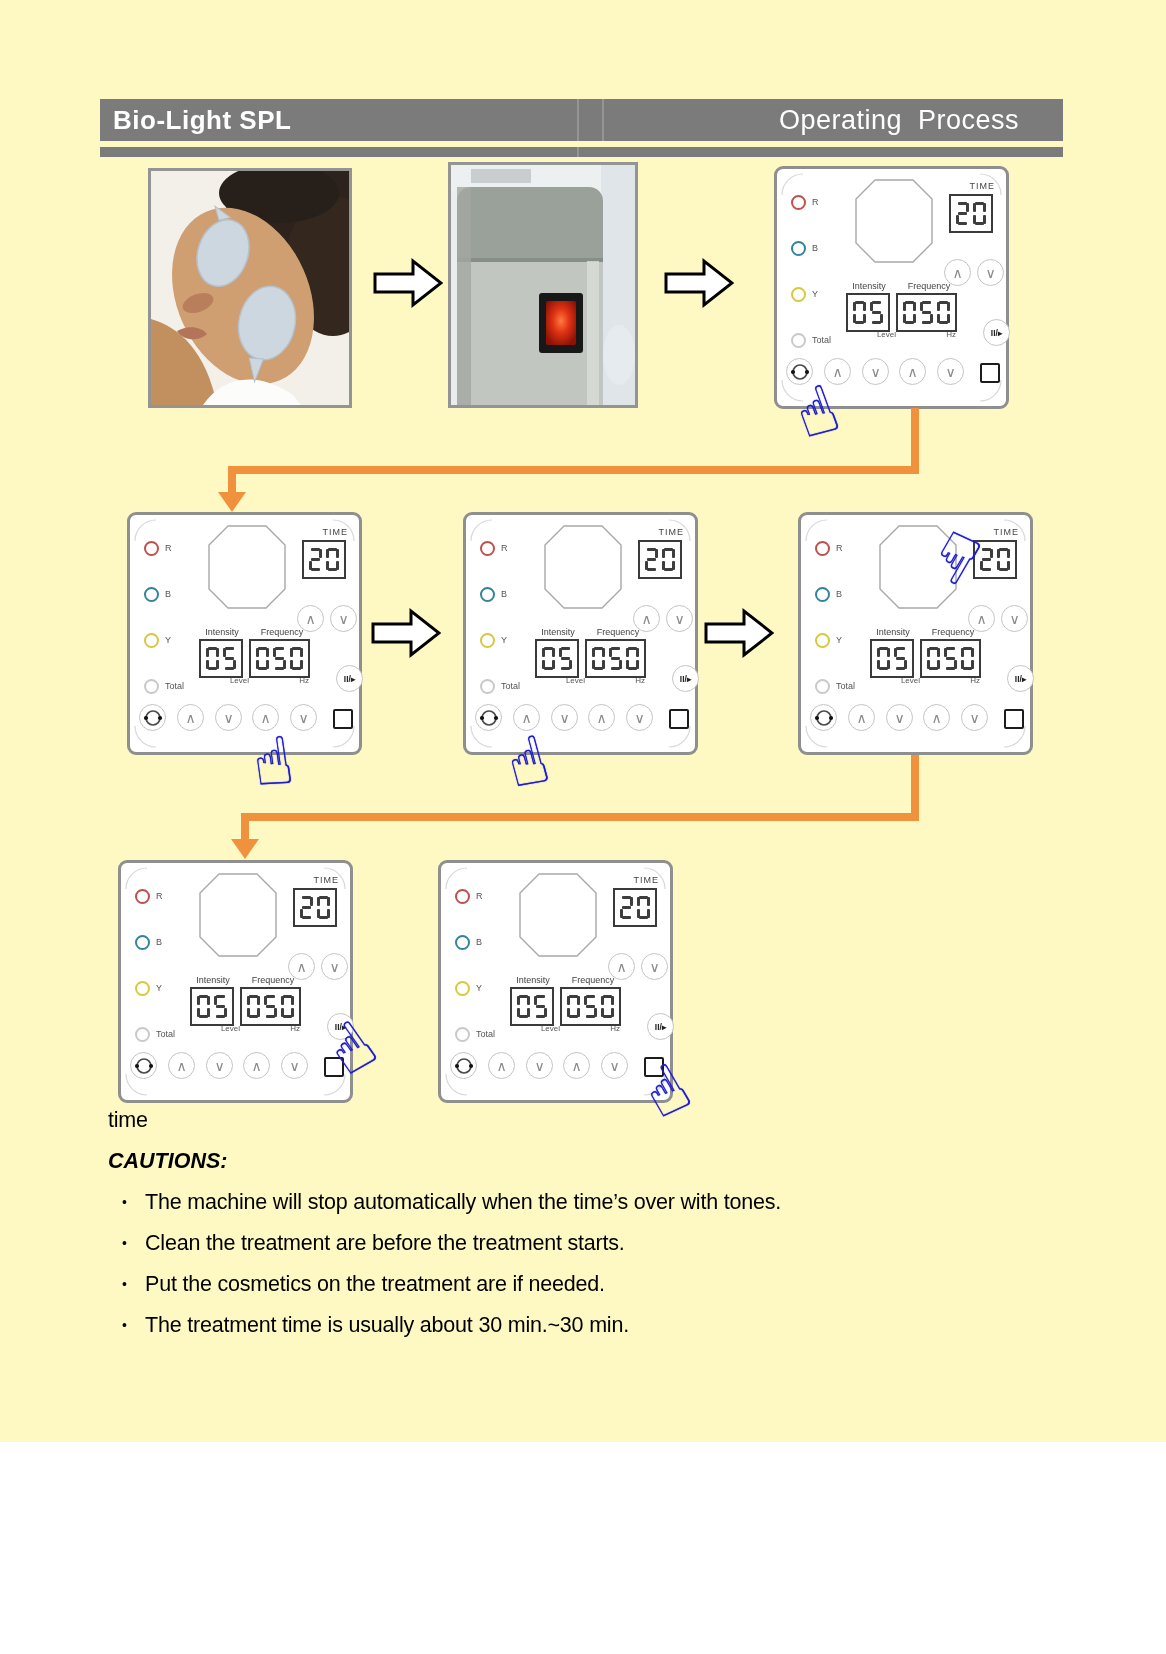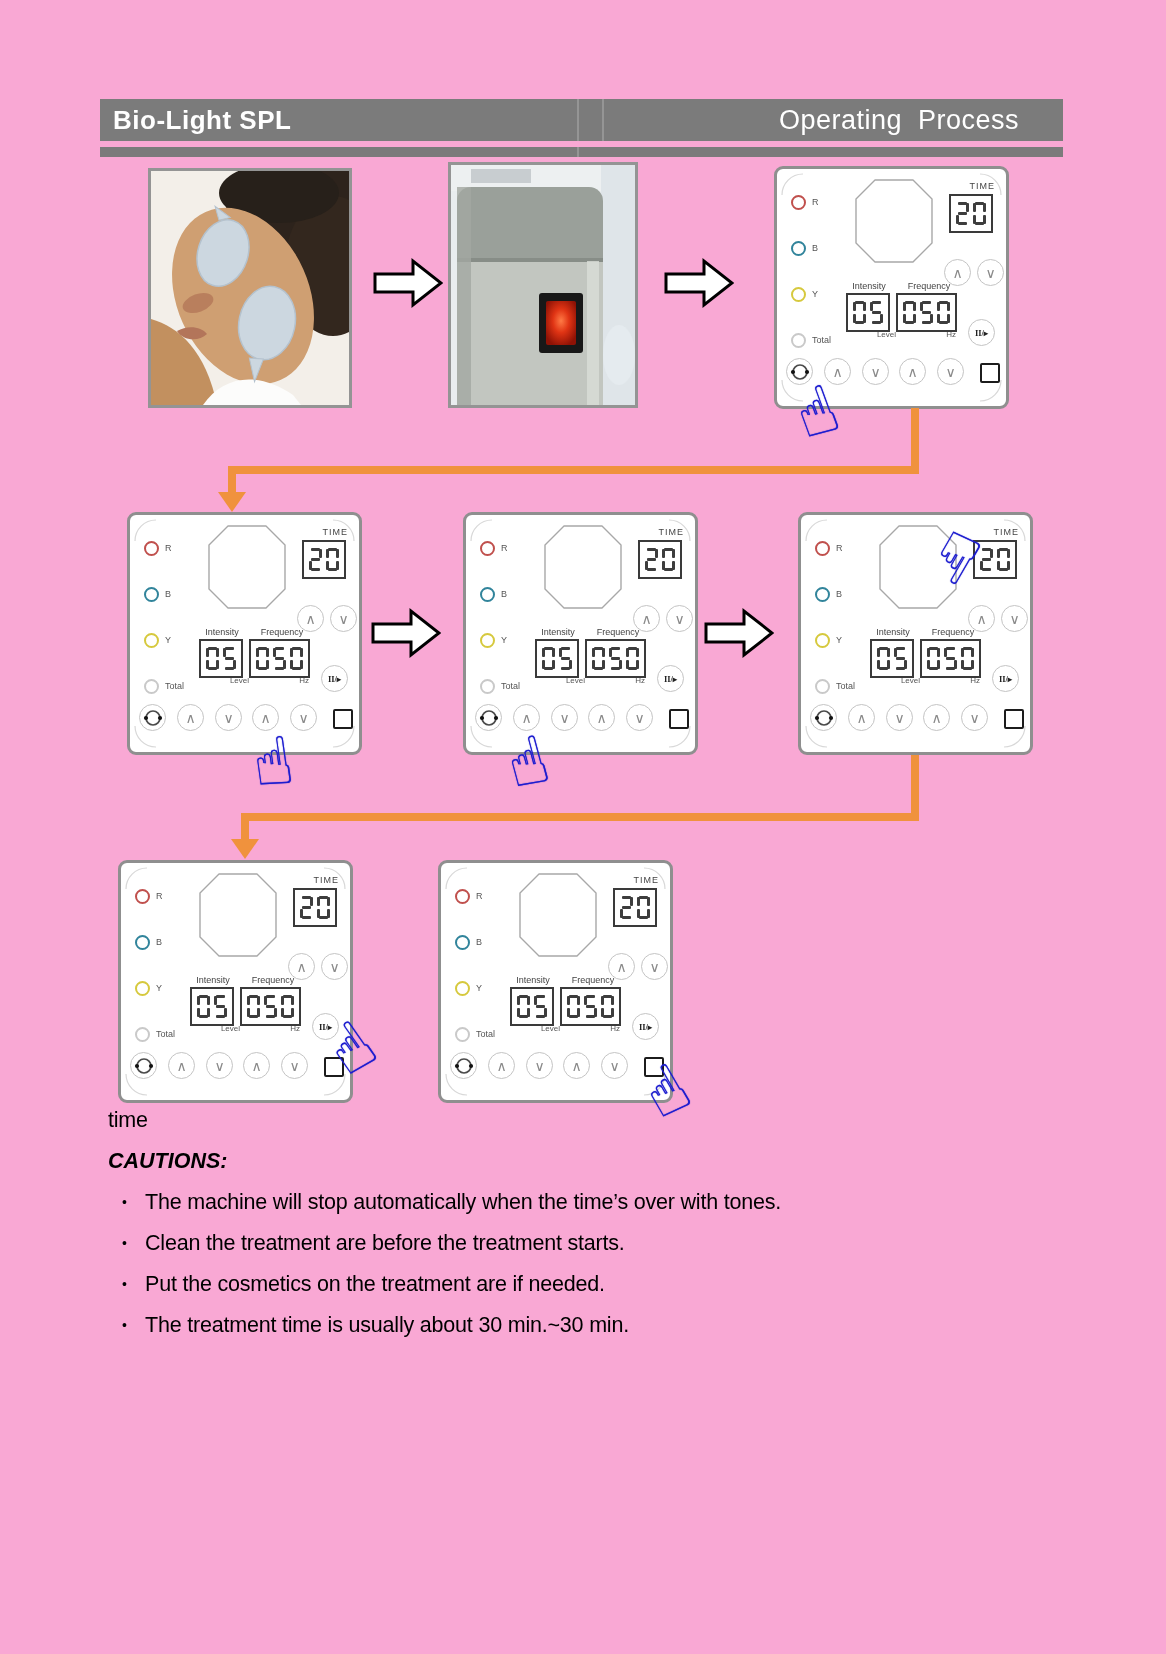--- a/index.html
+++ b/index.html
@@ -1,16 +1,16 @@
 <!DOCTYPE html>
 <html><head>
 <meta charset="utf-8">
 <style>
   html,body{margin:0;padding:0;background:#fff;}
-  #page{position:relative;width:1166px;height:1654px;background:#f9a8d4;overflow:hidden;
+  #page{position:relative;width:1166px;height:1442px;background:#fef9c3;overflow:hidden;
         font-family:"Liberation Sans",sans-serif;}
 
   
   .hdr-main{position:absolute;left:100px;top:99px;width:963px;height:42px;background:#7b7b7b;}
   .hdr-left{position:absolute;left:13px;top:0;height:42px;line-height:42px;
             color:#fff;font-weight:bold;font-size:26px;letter-spacing:.5px;}
   .hdr-right{position:absolute;right:44px;top:0;height:42px;line-height:42px;
              color:#fff;font-weight:normal;font-size:27px;white-space:pre;letter-spacing:.5px;}
   .hdr-div{position:absolute;top:0;width:2px;height:42px;background:#959595;}
   .hdr-div.d1{left:477px;} .hdr-div.d2{left:502px;}
@@ -56,21 +56,21 @@
   .fld-label{position:absolute;font-size:9px;color:#444;text-align:center;}
   .lbl-int{left:56px;top:112px;width:72px;}
   .lbl-freq{left:116px;top:112px;width:72px;}
   .unit-label{position:absolute;font-size:8px;color:#555;text-align:right;}
   .lbl-level{left:74px;top:161px;width:45px;}
   .lbl-hz{left:118px;top:161px;width:61px;}
   .rbtn{position:absolute;width:27px;height:27px;border:1.5px solid #c4c4c4;border-radius:50%;
         background:#fff;display:flex;align-items:center;justify-content:center;
         color:#8a8a8a;font-size:14px;font-family:"DejaVu Sans",sans-serif;box-sizing:border-box;}
   .t-up{left:167px;top:90px;} .t-down{left:200px;top:90px;}
-  .pp-btn{left:191px;top:150px;font-size:8.5px;color:#222;font-weight:bold;font-family:Liberation Serif, serif;}
+  .pp-btn{left:206px;top:150px;font-size:8.5px;color:#222;font-weight:bold;font-family:Liberation Sans, sans-serif;}
   .b1{left:9px;top:189px;} .b2{left:47px;top:189px;} .b3{left:85px;top:189px;}
   .b4{left:122px;top:189px;} .b5{left:160px;top:189px;}
   .stop-btn{position:absolute;left:203px;top:194px;width:16px;height:16px;border:2.5px solid #1c1c1c;
             border-radius:2px;background:#fff;box-sizing:content-box;}
 
   
   .hand{position:absolute;width:72px;height:72px;font-size:66px;line-height:72px;text-align:center;
         color:#1c1ccf;font-family:"DejaVu Sans",sans-serif;transform-origin:50% 50%;z-index:5;
         text-shadow:0 0 1px #1c1ccf;}
   .hand1{left:781px;top:377px;transform:rotate(-20deg);}

